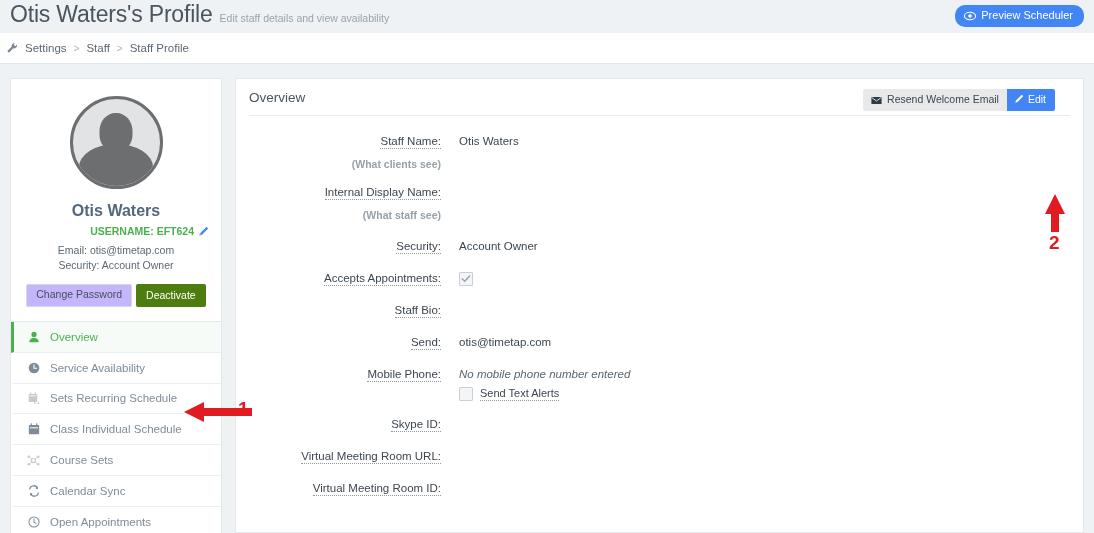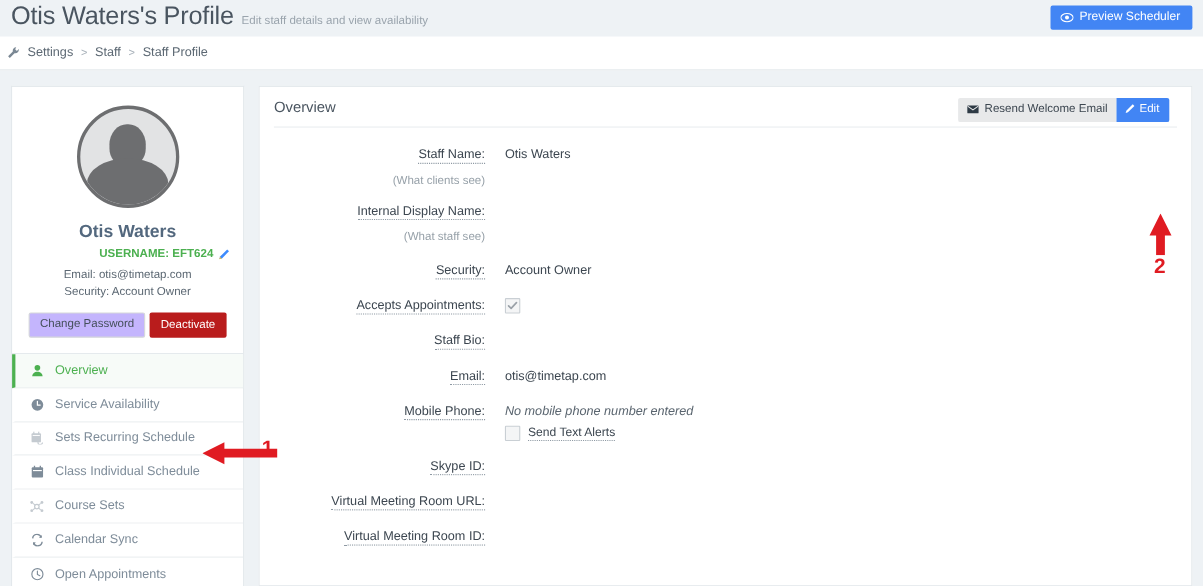--- a/index.html
+++ b/index.html
@@ -33,21 +33,21 @@
     color: #9aa4ad;
   }
   .preview-btn {
     position: absolute;
     right: 10px; top: 5px;
     background: #4285f4;
     color: #ffffff;
     font-size: 11px;
     padding: 5px 11px 6px 9px;
     border: none;
-    border-radius: 2px;
+    border-radius: 10px;
     display: flex; align-items: center; gap: 5px;
     cursor: pointer;
     line-height: 1;
   }
   .eye-ico { display: inline-block; width: 12px; height: 10px; }
 
   
   .breadcrumb {
     height: 31px;
     background: #ffffff;
@@ -133,21 +133,21 @@
     background: #c4b5fd;
     color: #45505b;
     font-size: 10.5px;
     border: 1px solid #d5d8da;
     border-radius: 2px;
     padding: 4px 9px 5px 9px;
     cursor: pointer;
     line-height: 1.1;
   }
   .btn-deactivate {
-    background: #b91c1c;
+    background: #4d7c0f;
     color: #ffffff;
     font-size: 10.5px;
     border: none;
     border-radius: 2px;
     padding: 5px 10px;
     cursor: pointer;
     line-height: 1.1;
   }
 
   .nav-list {
@@ -193,21 +193,21 @@
     display: flex; align-items: center;
     padding: 11px 13px 10px 13px;
     position: relative;
   }
   .panel-title {
     font-size: 13.5px;
     color: #4a5560;
   }
   .panel-actions {
     position: absolute;
-    right: 20px; top: 10px;
+    right: 28px; top: 10px;
     display: flex;
   }
   .btn-resend {
     background: #e8e9ea;
     color: #3c4650;
     font-size: 10.5px;
     border: none;
     border-radius: 2px 0 0 2px;
     padding: 4px 8px 5px 8px;
     display: flex; align-items: center; gap: 5px;
@@ -257,20 +257,21 @@
     cursor: help;
   }
   .fhint {
     width: 210px;
     flex: none;
     text-align: right;
     padding-right: 18px;
     font-size: 10.5px;
     color: #97a1a9;
     line-height: 15px;
+    font-weight: bold;
   }
   .fvalue {
     font-size: 11.5px;
     color: #3c4650;
     line-height: 17px;
   }
   .fvalue.italic-empty {
     font-style: italic;
     color: #5a656f;
   }
@@ -518,21 +519,21 @@
           </span>
         </div>
       </div>
 
       <div class="frow gap-md">
         <div class="flabel"><span class="tip">Staff Bio:</span></div>
         <div class="fvalue"></div>
       </div>
 
       <div class="frow gap-md">
-        <div class="flabel"><span class="tip">Email:</span></div>
+        <div class="flabel"><span class="tip">Send:</span></div>
         <div class="fvalue">otis@timetap.com</div>
       </div>
 
       <div class="frow gap-md">
         <div class="flabel"><span class="tip">Mobile Phone:</span></div>
         <div>
           <div class="fvalue italic-empty">No mobile phone number entered</div>
           <div class="sendtext-row">
             <span class="chk"></span>
             <span class="sendtext-lbl">Send Text Alerts</span>

